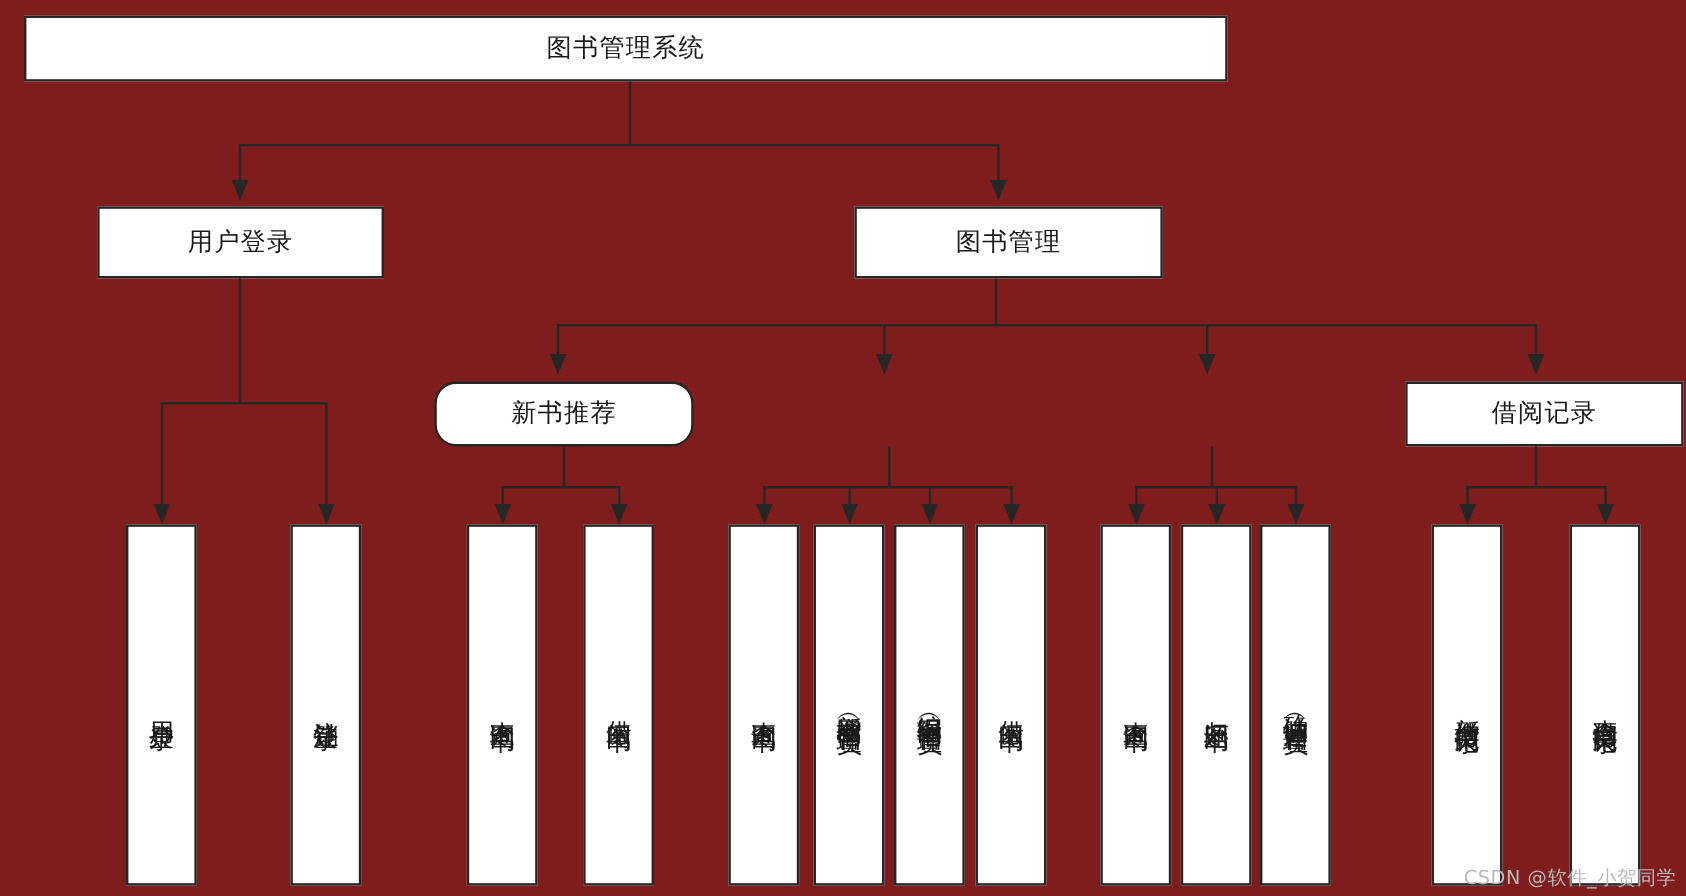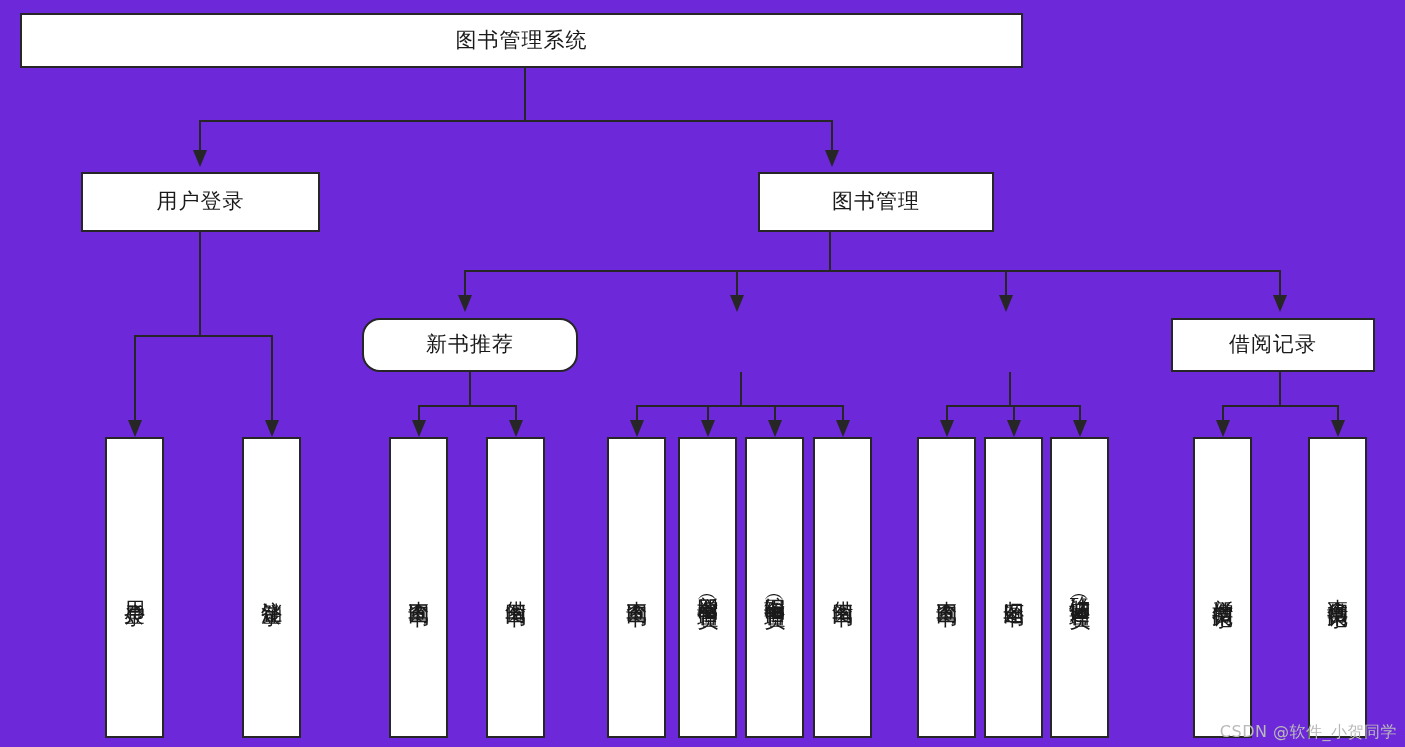--- a/index.html
+++ b/index.html
@@ -8,21 +8,21 @@
     padding: 0;
     background: #ffffff;
   }
   body {
     font-family: "DejaVu Sans", "Liberation Sans", sans-serif;
   }
   #canvas {
     position: relative;
     width: 1405px;
     height: 747px;
-    background: #6d28d9;
+    background: #7f1d1d;
     overflow: hidden;
   }
   
   .box {
     position: absolute;
     box-sizing: border-box;
     border: 2px solid #262626;
     background: #ffffff;
     display: flex;
     align-items: center;
@@ -101,21 +101,21 @@
 
   <div class="conn-v" style="left:199px; top:120px; height:30px;"></div>
   <div class="arrow" style="left:193px; top:150px;"></div>
   <div class="conn-v" style="left:831px; top:120px; height:30px;"></div>
   <div class="arrow" style="left:825px; top:150px;"></div>
 
   <div class="box horiz" style="left:81px; top:172px; width:239px; height:60px;">
     <span class="hlabel">用户登录</span>
   </div>
 
-  <div class="box horiz" style="left:712px; top:172px; width:236px; height:60px;margin-left:46px;">
+  <div class="box horiz" style="left:712px; top:172px; width:257px; height:60px;">
     <span class="hlabel">图书管理</span>
   </div>
 
   <div class="conn-v" style="left:199px; top:232px; height:103px;"></div>
   <div class="conn-h" style="left:134px; top:335px; width:138px;"></div>
   <div class="conn-v" style="left:134px; top:335px; height:85px;"></div>
   <div class="arrow" style="left:128px; top:420px;"></div>
   <div class="conn-v" style="left:271px; top:335px; height:85px;"></div>
   <div class="arrow" style="left:265px; top:420px;"></div>
 
@@ -126,21 +126,21 @@
   <div class="conn-v" style="left:736px; top:270px; height:25px;"></div>
   <div class="arrow" style="left:730px; top:295px;"></div>
   <div class="conn-v" style="left:1005px; top:270px; height:25px;"></div>
   <div class="arrow" style="left:999px; top:295px;"></div>
   <div class="conn-v" style="left:1279px; top:270px; height:25px;"></div>
   <div class="arrow" style="left:1273px; top:295px;"></div>
 
   <div class="box horiz" style="left:362px; top:318px; width:216px; height:54px;border-radius:18px;">
     <span class="hlabel">新书推荐</span>
   </div>
-  <div class="box horiz" style="left:1171px; top:318px; width:204px; height:54px;">
+  <div class="box horiz" style="left:1171px; top:318px; width:232px; height:54px;">
     <span class="hlabel">借阅记录</span>
   </div>
 
   <div class="conn-v" style="left:469px; top:372px; height:33px;"></div>
   <div class="conn-h" style="left:418px; top:405px; width:98px;"></div>
   <div class="conn-v" style="left:418px; top:405px; height:15px;"></div>
   <div class="arrow" style="left:412px; top:420px;"></div>
   <div class="conn-v" style="left:515px; top:405px; height:15px;"></div>
   <div class="arrow" style="left:509px; top:420px;"></div>
 

